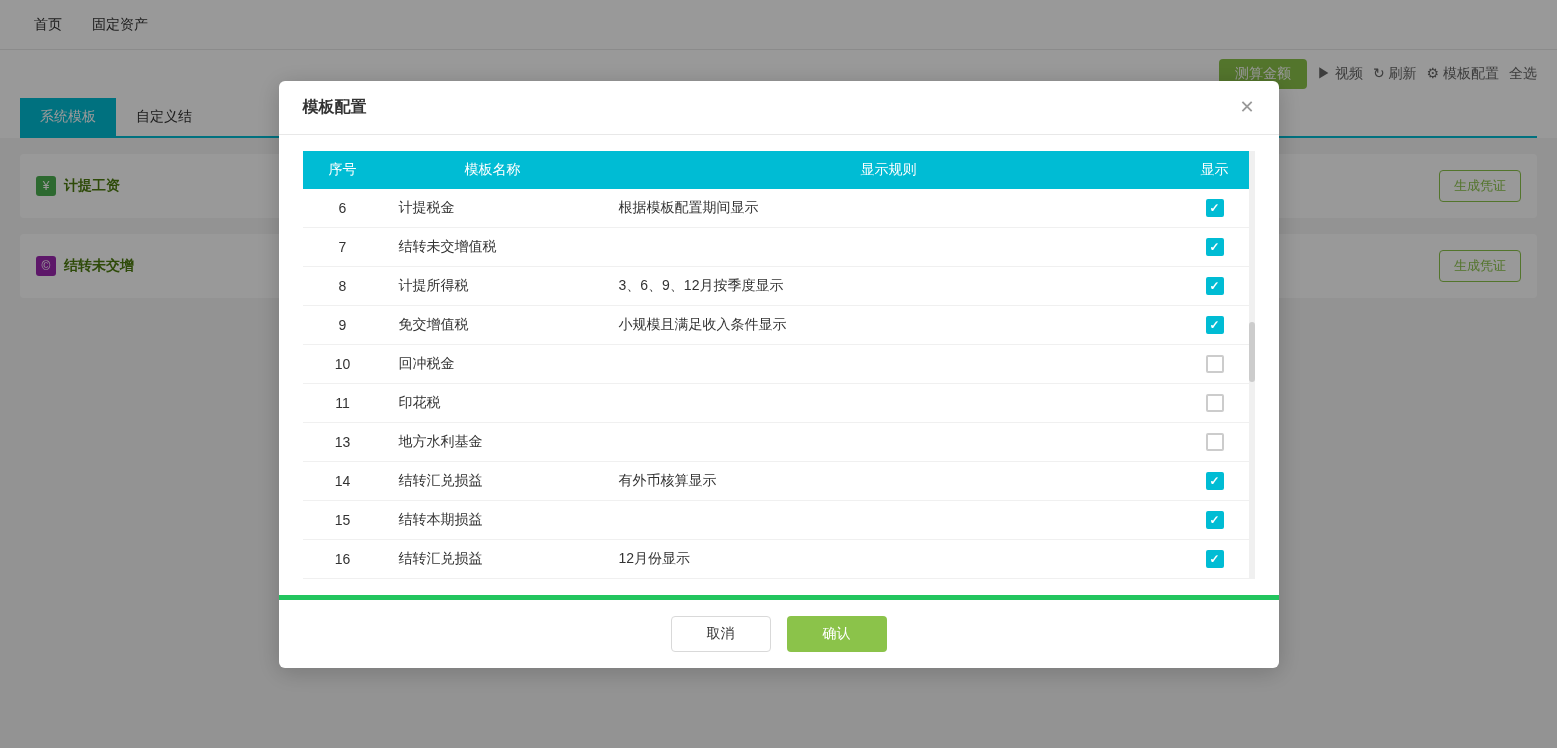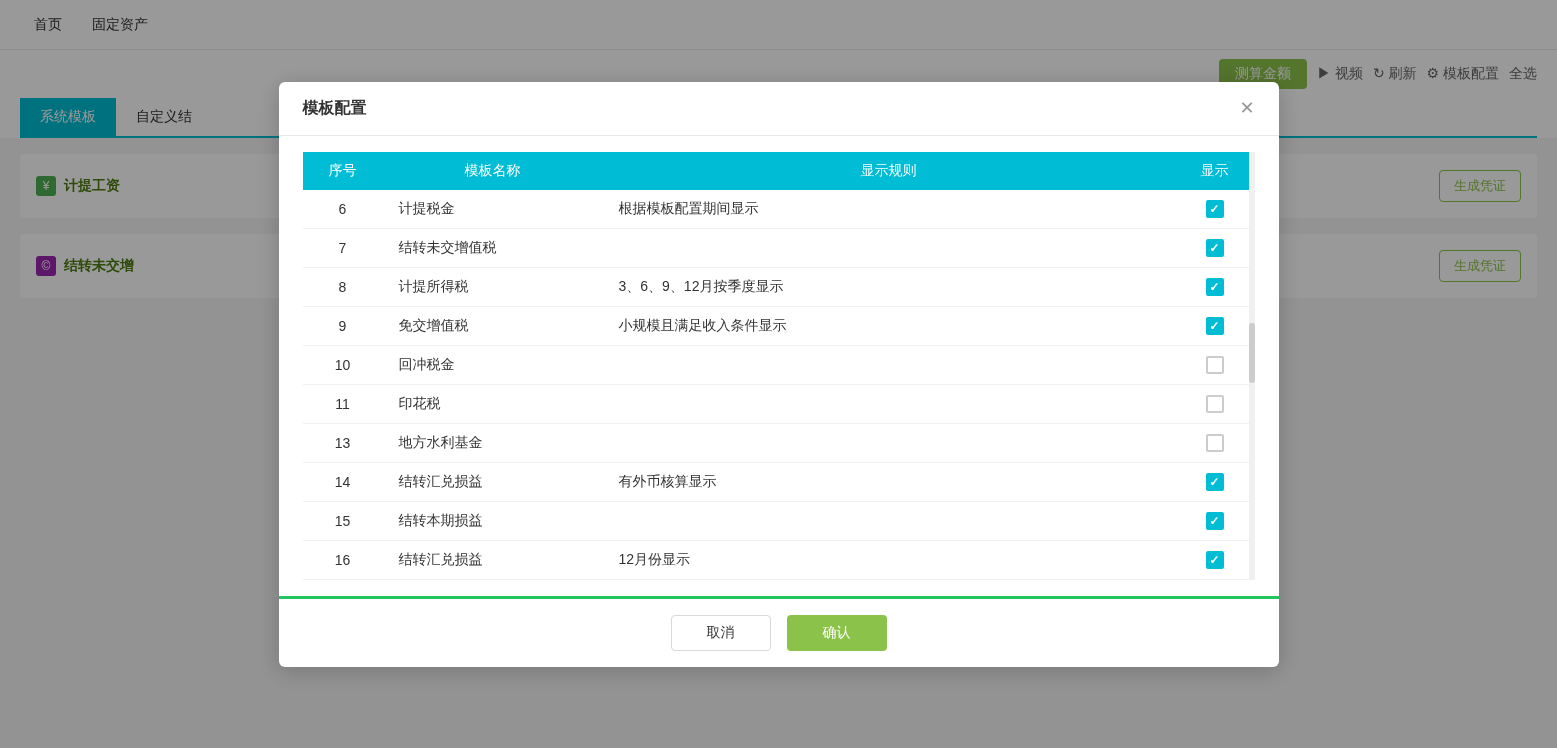--- a/index.html
+++ b/index.html
@@ -270,21 +270,21 @@
     .modal-body::-webkit-scrollbar-thumb {
       background: #ccc;
       border-radius: 3px;
     }
 
     .modal-footer {
       display: flex;
       justify-content: center;
       gap: 16px;
       padding: 16px 24px;
-      border-top: 3px solid #22c55e;
+      border-top: 5px solid #22c55e;
     }
 
     .btn-cancel {
       background: #fff;
       border: 1px solid #d9d9d9;
       color: #333;
       border-radius: 4px;
       padding: 8px 32px;
       font-size: 14px;
       cursor: pointer;

